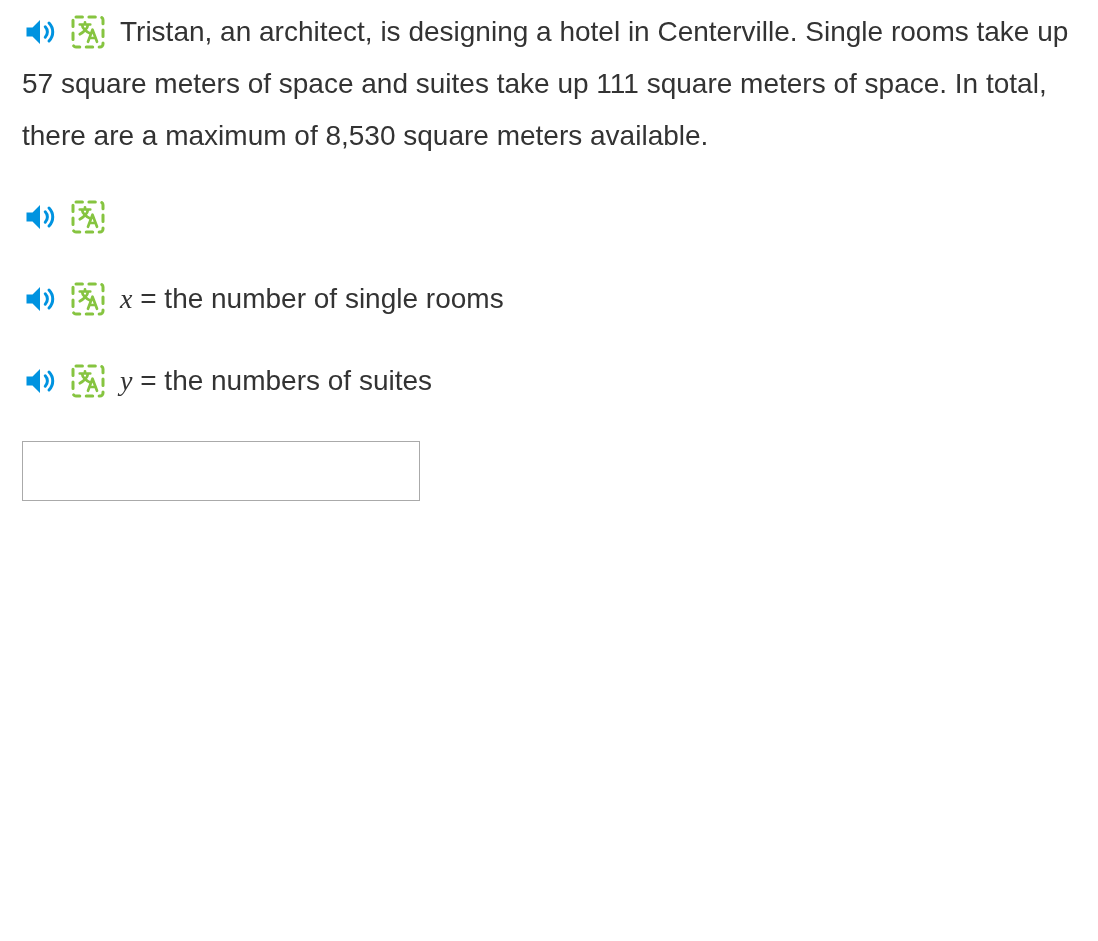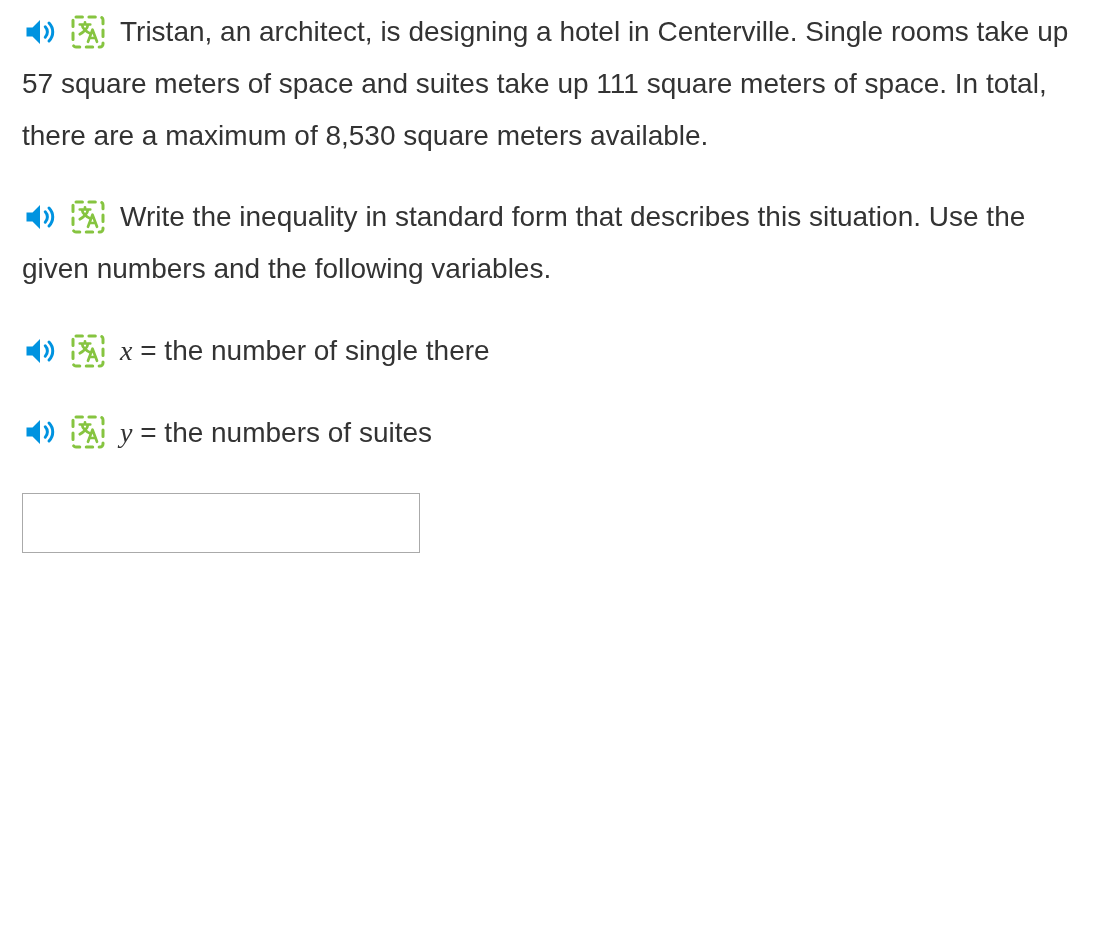--- a/index.html
+++ b/index.html
@@ -82,38 +82,38 @@
       <path fill="none" stroke="#0093e0" stroke-width="2" stroke-linecap="round" d="M15.5 8.5a5 5 0 0 1 0 7"></path>
       <path fill="none" stroke="#0093e0" stroke-width="2" stroke-linecap="round" d="M18 6a8.5 8.5 0 0 1 0 12"></path>
     </svg>
     <svg class="translate-icon" viewBox="0 0 24 24">
       <path fill="none" stroke="#86c440" stroke-width="2" stroke-linecap="round" stroke-dasharray="4.3 4.3" d="M4 2h16a2 2 0 0 1 2 2v16a2 2 0 0 1-2 2H4a2 2 0 0 1-2-2V4a2 2 0 0 1 2-2z"></path>
       <g fill="#86c440">
         <path d="M6.5 7h7M10 5.5V7M8 7c0 2.5 3.5 5.3 5.5 6M12 7c0 2.5-3.5 5.5-5.5 6.5" stroke="#86c440" stroke-width="1.8" stroke-linecap="round" fill="none"></path>
         <path d="M12 18.5L15 10.5L18 18.5M13 16h4" stroke="#86c440" stroke-width="1.8" stroke-linecap="round" stroke-linejoin="round" fill="none"></path>
       </g>
     </svg>
-  </span><span>Write the inequality in standard form that describes this situation. Use the given numbers and the following variables.</span>
+  </span>
 </div>
 
 <div class="para">
   <span class="icon-pair">
     <svg class="speaker-icon" viewBox="0 0 24 24">
       <path fill="#0093e0" d="M3 9v6h4l5 5V4L7 9H3z"></path>
       <path fill="none" stroke="#0093e0" stroke-width="2" stroke-linecap="round" d="M15.5 8.5a5 5 0 0 1 0 7"></path>
       <path fill="none" stroke="#0093e0" stroke-width="2" stroke-linecap="round" d="M18 6a8.5 8.5 0 0 1 0 12"></path>
     </svg>
     <svg class="translate-icon" viewBox="0 0 24 24">
       <path fill="none" stroke="#86c440" stroke-width="2" stroke-linecap="round" stroke-dasharray="4.3 4.3" d="M4 2h16a2 2 0 0 1 2 2v16a2 2 0 0 1-2 2H4a2 2 0 0 1-2-2V4a2 2 0 0 1 2-2z"></path>
       <g fill="#86c440">
         <path d="M6.5 7h7M10 5.5V7M8 7c0 2.5 3.5 5.3 5.5 6M12 7c0 2.5-3.5 5.5-5.5 6.5" stroke="#86c440" stroke-width="1.8" stroke-linecap="round" fill="none"></path>
         <path d="M12 18.5L15 10.5L18 18.5M13 16h4" stroke="#86c440" stroke-width="1.8" stroke-linecap="round" stroke-linejoin="round" fill="none"></path>
       </g>
     </svg>
-  </span><span class="var">x</span><span> = the number of single there</span>
+  </span><span class="var">x</span><span> = the number of single rooms</span>
 </div>
 
 <div class="para">
   <span class="icon-pair">
     <svg class="speaker-icon" viewBox="0 0 24 24">
       <path fill="#0093e0" d="M3 9v6h4l5 5V4L7 9H3z"></path>
       <path fill="none" stroke="#0093e0" stroke-width="2" stroke-linecap="round" d="M15.5 8.5a5 5 0 0 1 0 7"></path>
       <path fill="none" stroke="#0093e0" stroke-width="2" stroke-linecap="round" d="M18 6a8.5 8.5 0 0 1 0 12"></path>
     </svg>
     <svg class="translate-icon" viewBox="0 0 24 24">

